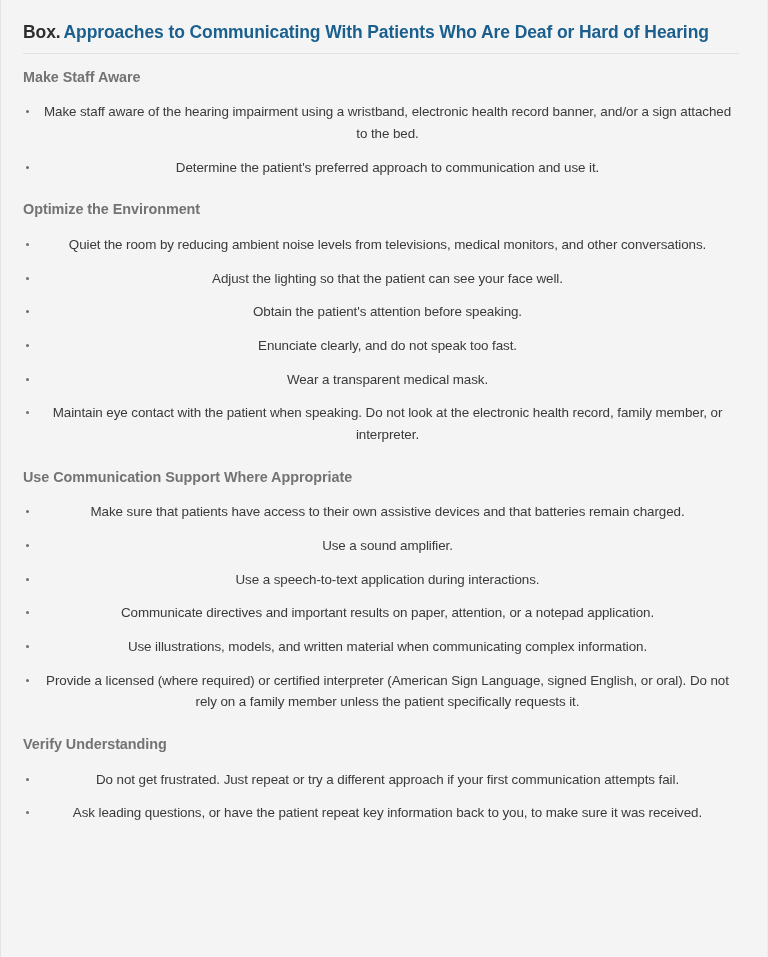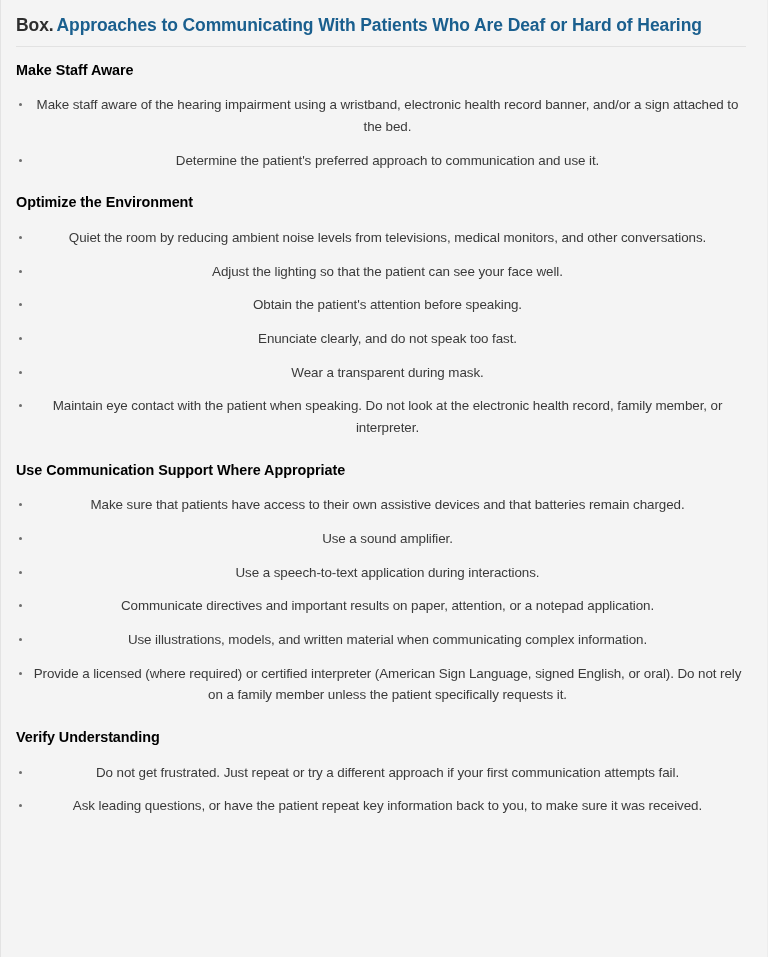--- a/index.html
+++ b/index.html
@@ -15,21 +15,21 @@
     -webkit-font-smoothing: antialiased;
   }
 
   .box {
     box-sizing: border-box;
     width: 768px;
     height: 957px;
     background: #f4f4f4;
     border-left: 1px solid #e3e3e3;
     border-right: 1px solid #ededed;
-    padding: 1px;
+    padding: 8px;
     overflow: hidden;
     position: relative;
   }
 
   
   .box-title {
     padding: 14px 18px 0 14px;
     font-size: 17.5px;
     font-weight: bold;
     line-height: 1.25;
@@ -52,21 +52,21 @@
   }
 
   
   .section {
     padding: 0;
   }
   .section-heading {
     margin: 14px 14px 0 14px;
     font-size: 14.4px;
     font-weight: bold;
-    color: #000000;
+    color: #737373;
     line-height: 1.35;
     letter-spacing: -0.05px;
   }
 
   .bullet-list {
     list-style: none;
     margin: 8px 0 0 0;
     padding: 0;
     text-align: center;
   }
@@ -113,21 +113,21 @@
           <li><span class="dot"></span><span>Determine the patient's preferred approach to communication and use it.</span></li>
         </ul>
       </div>
       <div class="section">
         <div class="section-heading">Optimize the Environment</div>
         <ul class="bullet-list">
           <li><span class="dot"></span><span>Quiet the room by reducing ambient noise levels from televisions, medical monitors, and other conversations.</span></li>
           <li><span class="dot"></span><span>Adjust the lighting so that the patient can see your face well.</span></li>
           <li><span class="dot"></span><span>Obtain the patient's attention before speaking.</span></li>
           <li><span class="dot"></span><span>Enunciate clearly, and do not speak too fast.</span></li>
-          <li><span class="dot"></span><span>Wear a transparent during mask.</span></li>
+          <li><span class="dot"></span><span>Wear a transparent medical mask.</span></li>
           <li><span class="dot"></span><span>Maintain eye contact with the patient when speaking. Do not look at the electronic health record, family member, or interpreter.</span></li>
         </ul>
       </div>
       <div class="section">
         <div class="section-heading">Use Communication Support Where Appropriate</div>
         <ul class="bullet-list">
           <li><span class="dot"></span><span>Make sure that patients have access to their own assistive devices and that batteries remain charged.</span></li>
           <li><span class="dot"></span><span>Use a sound amplifier.</span></li>
           <li><span class="dot"></span><span>Use a speech-to-text application during interactions.</span></li>
           <li><span class="dot"></span><span>Communicate directives and important results on paper, attention, or a notepad application.</span></li>

